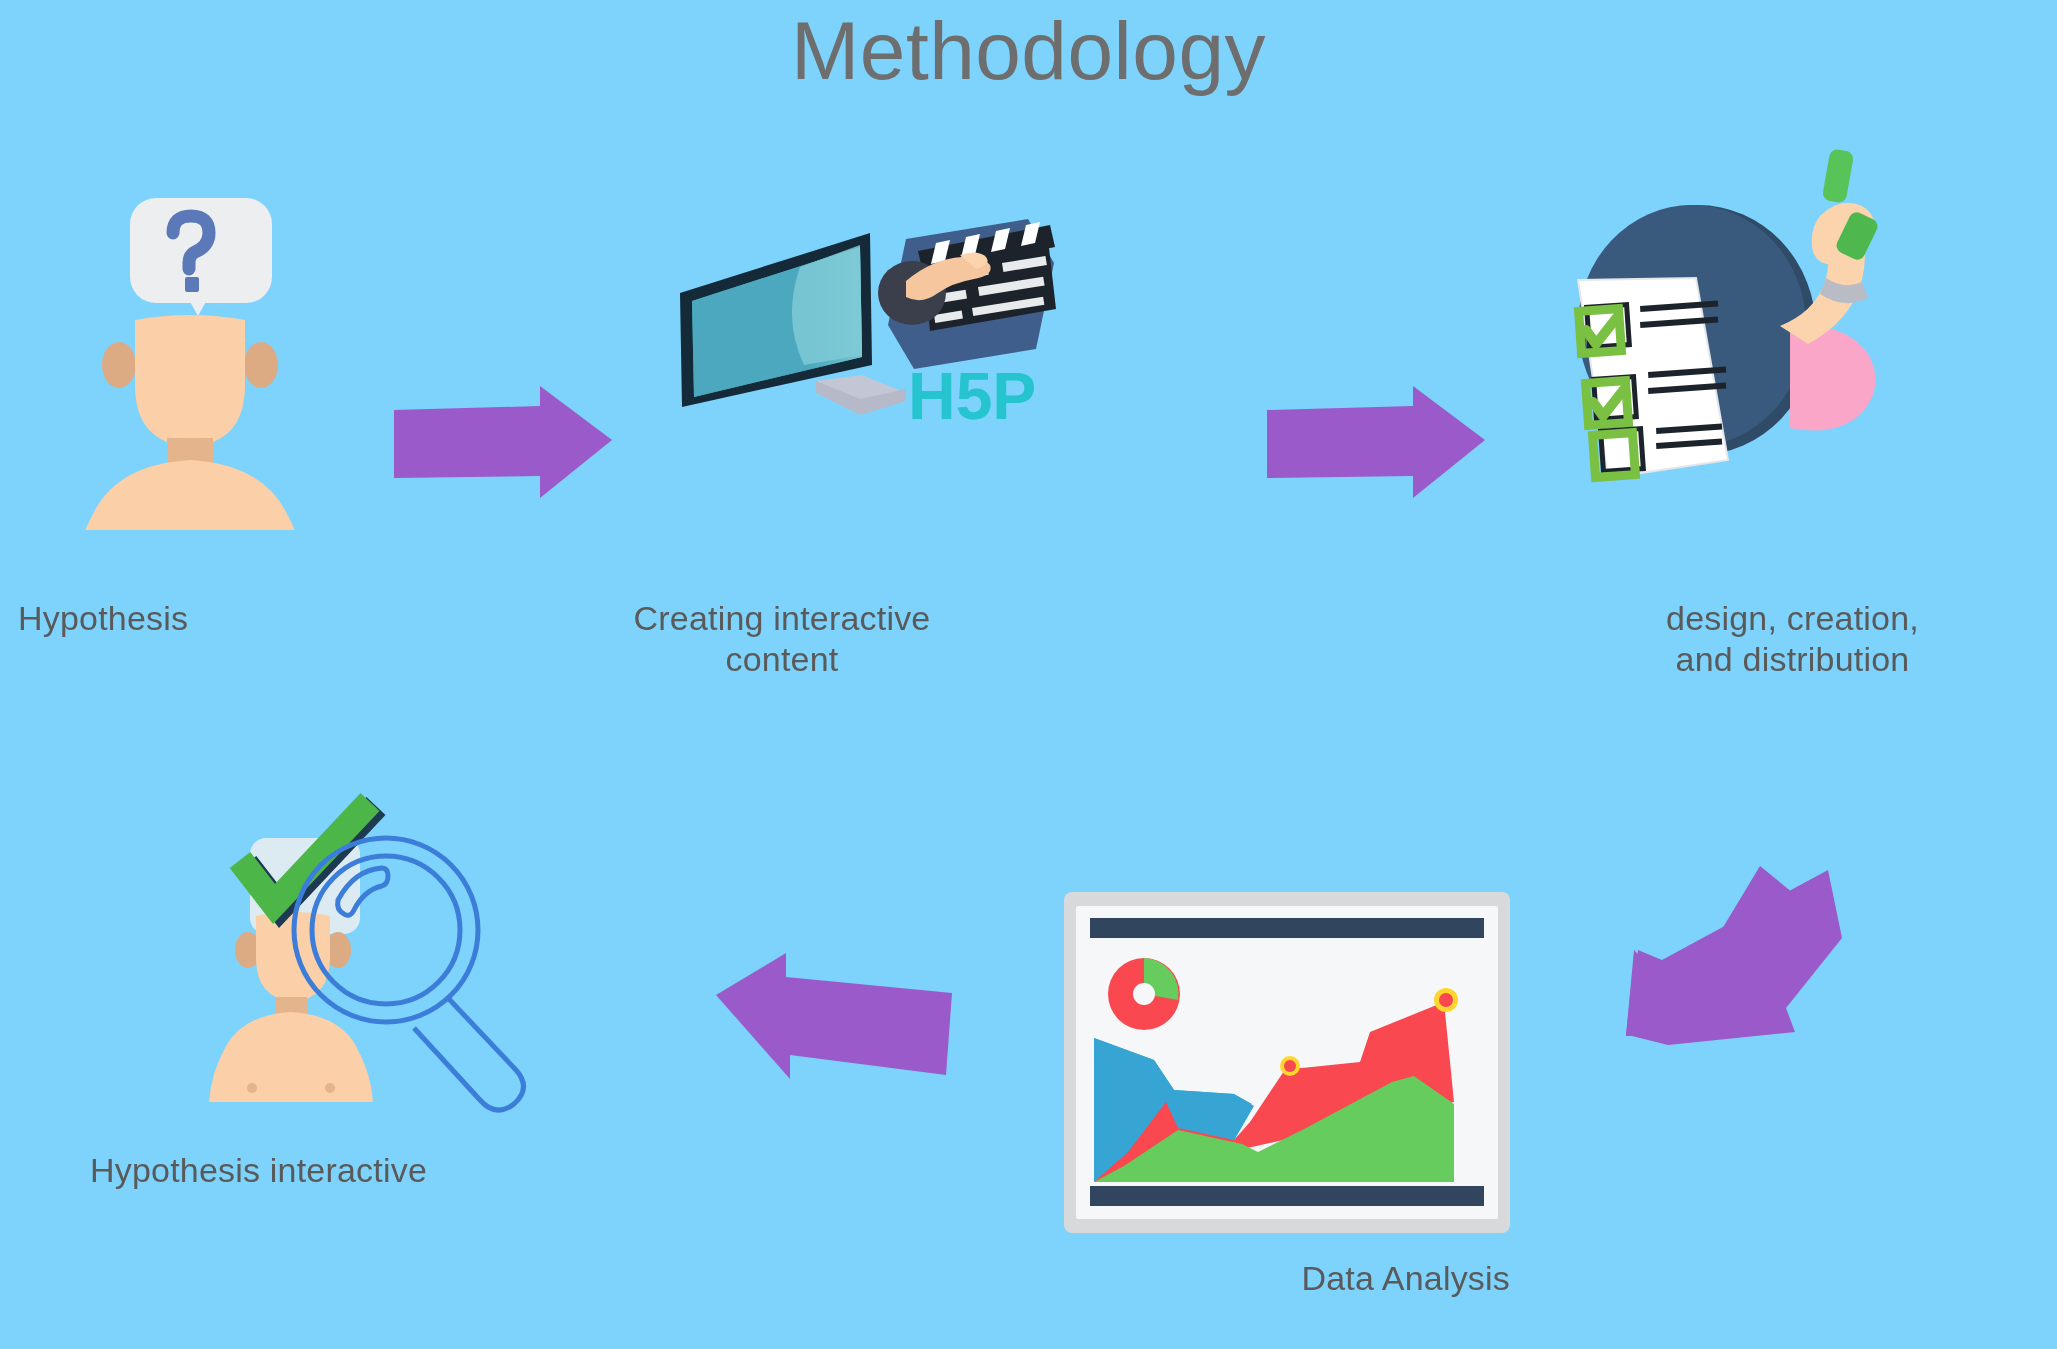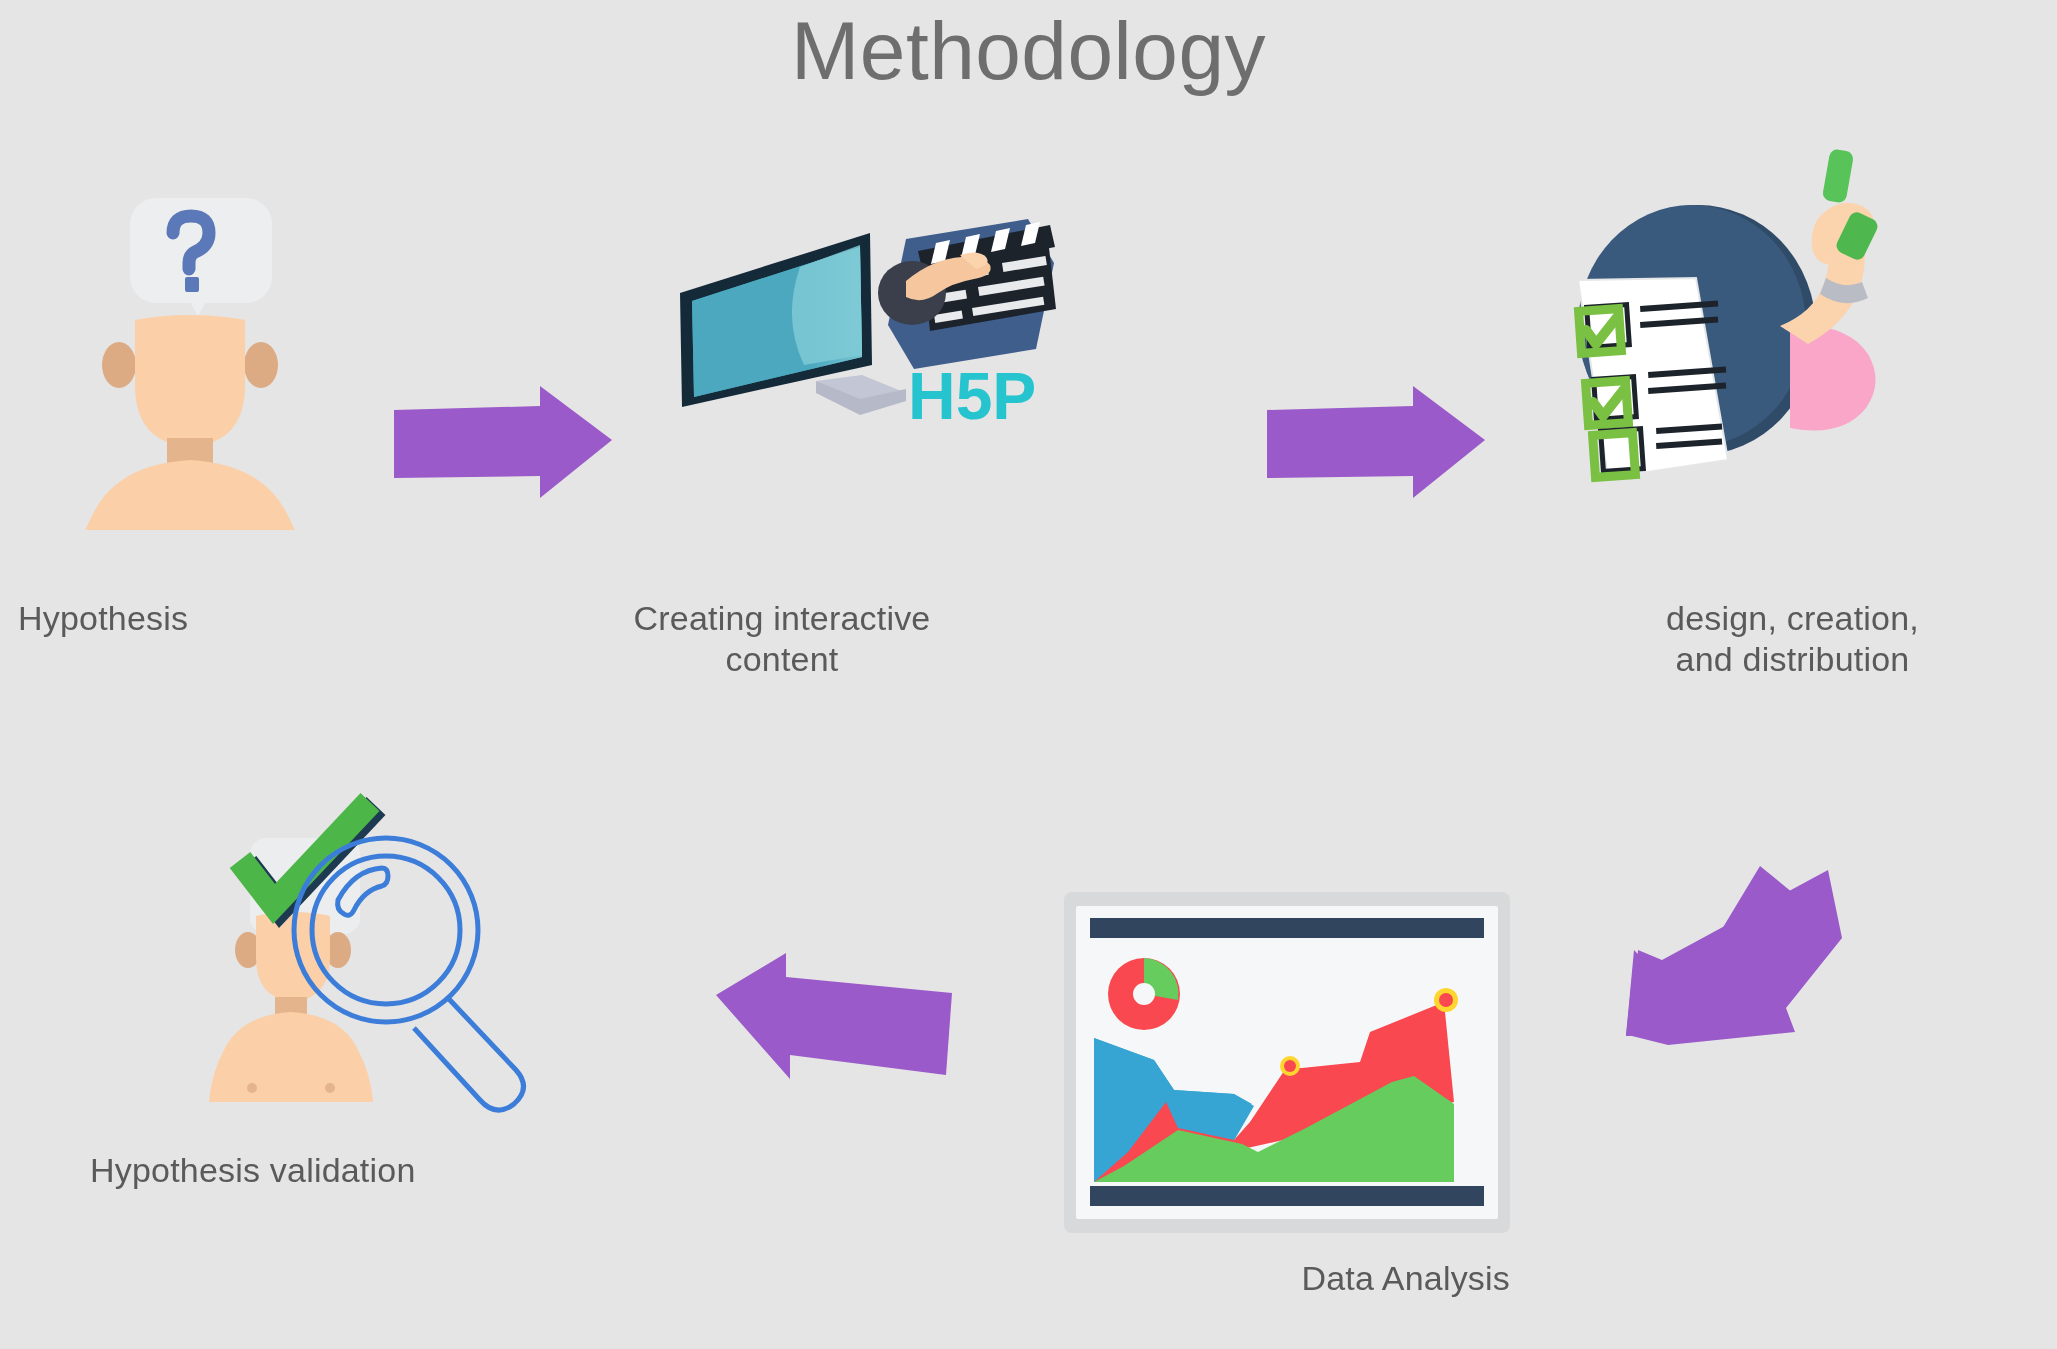--- a/index.html
+++ b/index.html
@@ -1,21 +1,21 @@
 <!DOCTYPE html>
 <html><head>
 <meta charset="utf-8">
 <style>
   html,body{margin:0;padding:0;background:#ffffff;}
   body{
     width:2057px;height:1349px;
     font-family:"Liberation Sans","DejaVu Sans",sans-serif;
     overflow:hidden;position:relative;
   }
-  .stage{position:absolute;inset:0;background:#e5e5e5;}
+  .stage{position:absolute;inset:0;background:#7dd3fc;}
   .abs{position:absolute;}
 
   
   #diagram-title{
     left:0;top:8px;width:2057px;text-align:center;
     font-size:82px;font-weight:400;color:#6e6e6e;
     letter-spacing:0.5px;line-height:1.05;
   }
 
   
@@ -248,15 +248,15 @@
       </g>
 
       <g fill="none" stroke="#3b7dd8" stroke-width="5">
         <circle cx="196" cy="140" r="92"></circle>
         <circle cx="196" cy="140" r="74"></circle>
         <path d="M258 208 l68 72 q16 18 -2 34 q-18 14 -34 -4 l-66 -72"></path>
         <path d="M148 110 q16 -30 44 -32 q6 0 6 8 q0 8 -6 10 q-18 4 -28 24 q-4 8 -10 4 q-8 -4 -6 -14 Z"></path>
       </g>
     </svg>
   </div>
-  <div class="abs step-label" id="label-validation">Hypothesis validation</div>
+  <div class="abs step-label" id="label-validation">Hypothesis interactive</div>
 
 </div>
 
 </body></html>

